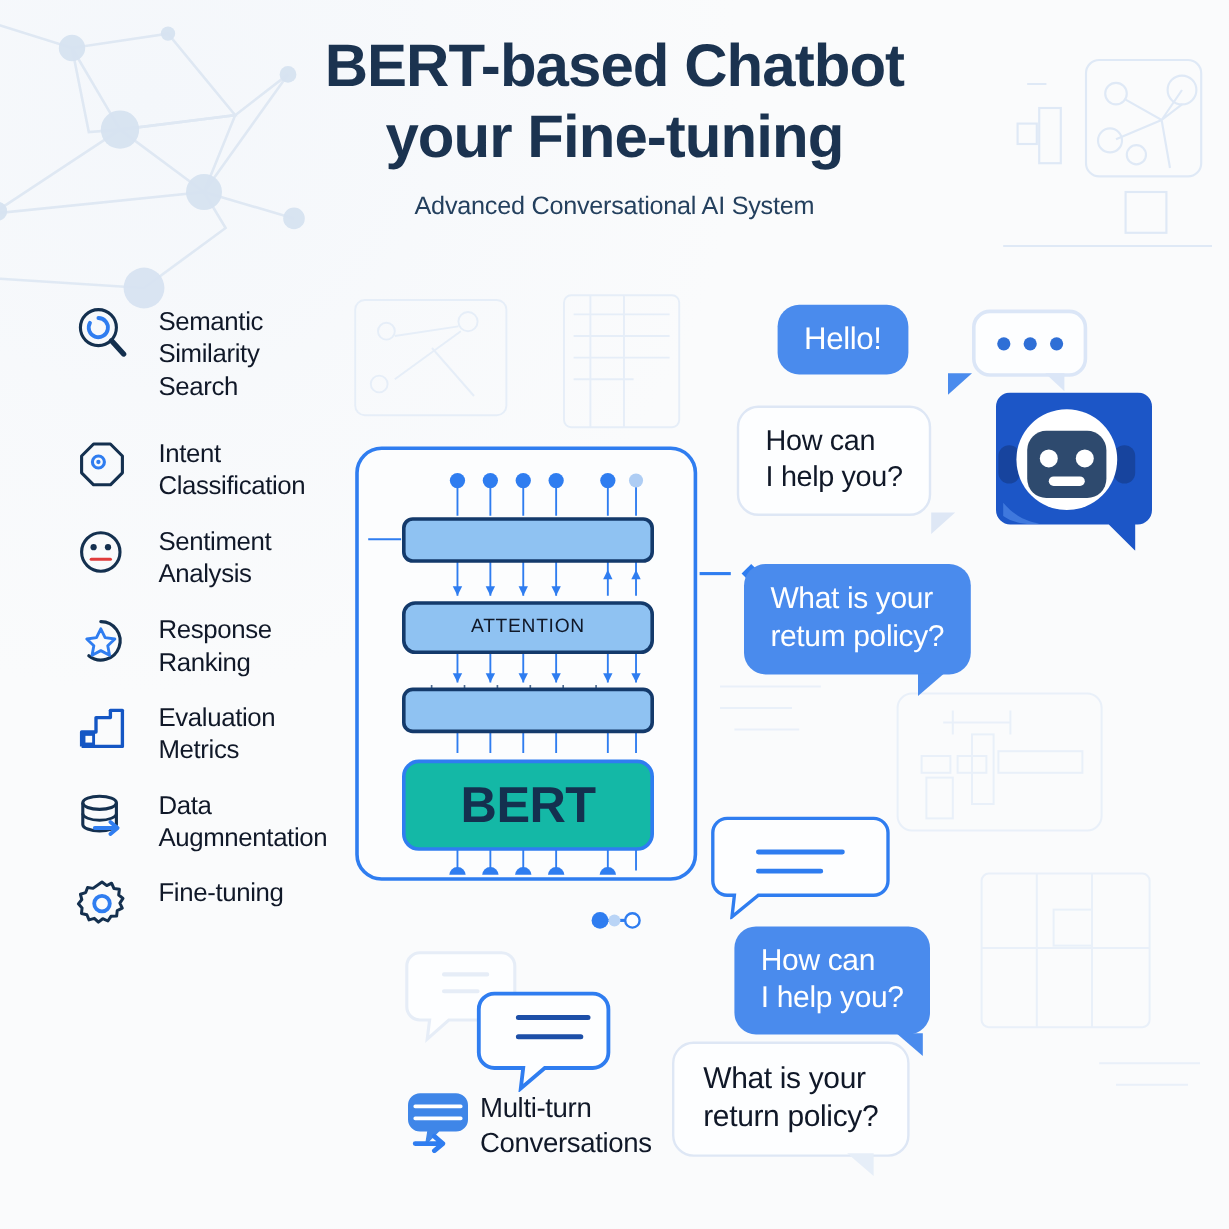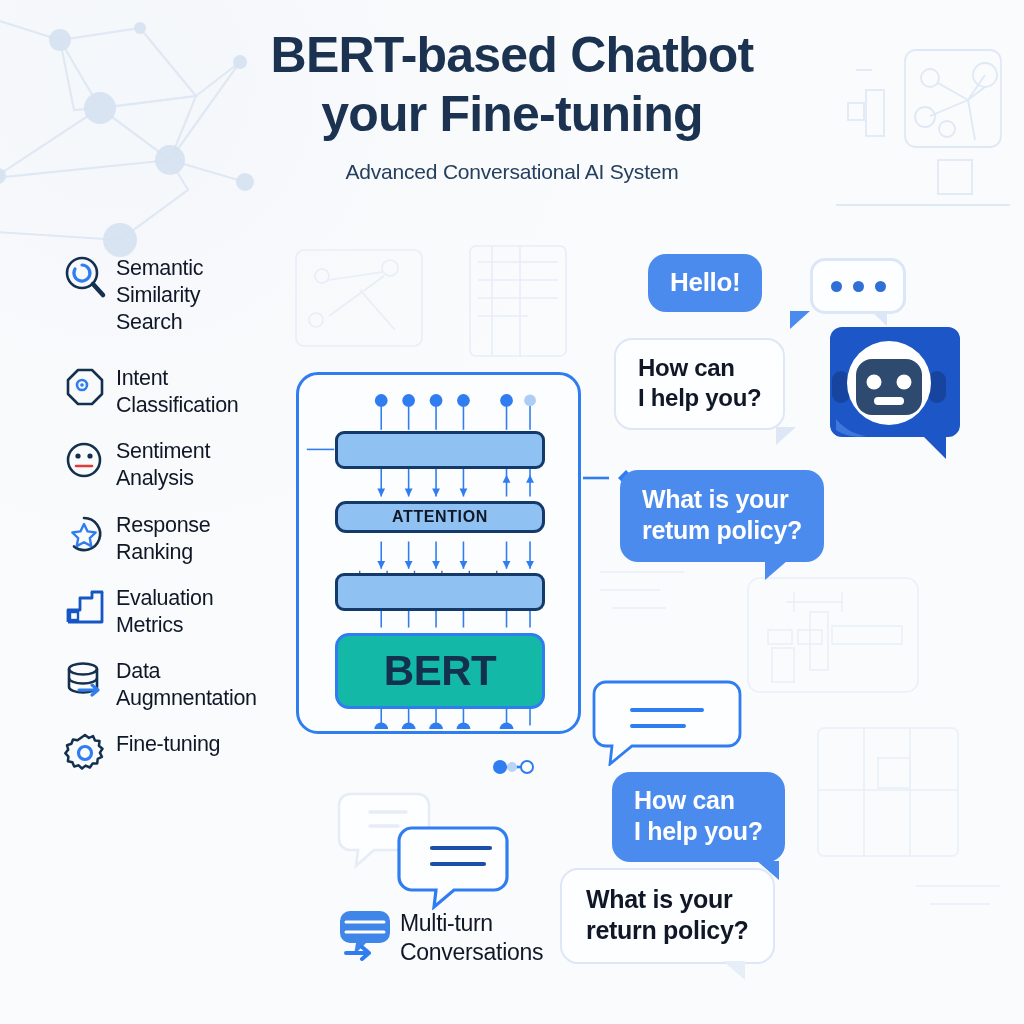--- a/index.html
+++ b/index.html
@@ -26,21 +26,21 @@
     letter-spacing:-0.8px; line-height:1.18;
   }
   .subtitle {
     margin-top:16px;
     font-size:21px; color:#24405e; letter-spacing:-0.2px;
   }
 
   
   .features { position:absolute; left:62px; top:252px; width:252px; }
   .feature {
-    display:flex; align-items:flex-start; gap:8px;
+    display:flex; align-items:flex-start; gap:24px;
     margin-bottom:16px;
   }
   .feature .ic { flex:0 0 46px; height:46px; margin-top:2px; }
   .feature .lbl {
     font-size:21.5px; line-height:1.26; color:#101828;
     letter-spacing:-0.3px; padding-top:3px; white-space:pre-line;
   }
   .f-gap-0 { margin-bottom:26px; }
 
   
@@ -50,37 +50,37 @@
     border:3.5px solid #2f7df0; border-radius:22px;
     background:#fcfdfe;
   }
   .bar {
     position:absolute; left:36px; width:210px; height:38px;
     background:#8fc2f2; border:3px solid #143a6b; border-radius:9px;
   }
   .bar.b1 { top:56px; }
   .bar.b3 { top:198px; }
   .bar-attn {
-    position:absolute; left:36px; top:126px; width:210px; height:32px;
+    position:absolute; left:36px; top:126px; width:210px; height:44px;
     background:#8fc2f2; border:3px solid #143a6b; border-radius:11px;
     display:flex; align-items:center; justify-content:center;
-    font-size:16px; font-weight:bold; color:#101828; letter-spacing:0.6px;
+    font-size:16px; font-weight:normal; color:#101828; letter-spacing:0.6px;
   }
   .bert-box {
     position:absolute; left:36px; top:258px; width:210px; height:76px;
     background:#14b8a6; border:3.5px solid #2f7df0; border-radius:14px;
     display:flex; align-items:center; justify-content:center;
     font-size:42px; font-weight:bold; color:#14304f; letter-spacing:-0.5px;
   }
   .diag-svg { position:absolute; inset:0; }
 
   
   .bub { position:absolute; border-radius:18px; }
   .bub .txt {
-    white-space:pre-line; line-height:1.24; letter-spacing:-0.3px;font-weight:bold;
+    white-space:pre-line; line-height:1.24; letter-spacing:-0.3px;
   }
   .bub.solid { background:#4a8bed; }
   .bub.solid .txt { color:#fff; }
   .bub.outline { background:#fdfeff; border:2.5px solid #dee7f5; }
   .bub.outline .txt { color:#101828; }
   .tail { position:absolute; width:0; height:0; }
 
   .b-hello { left:648px; top:254px; padding:12px 22px 14px; }
   .b-hello .txt { font-size:26px; }
   .b-hello .tail {

